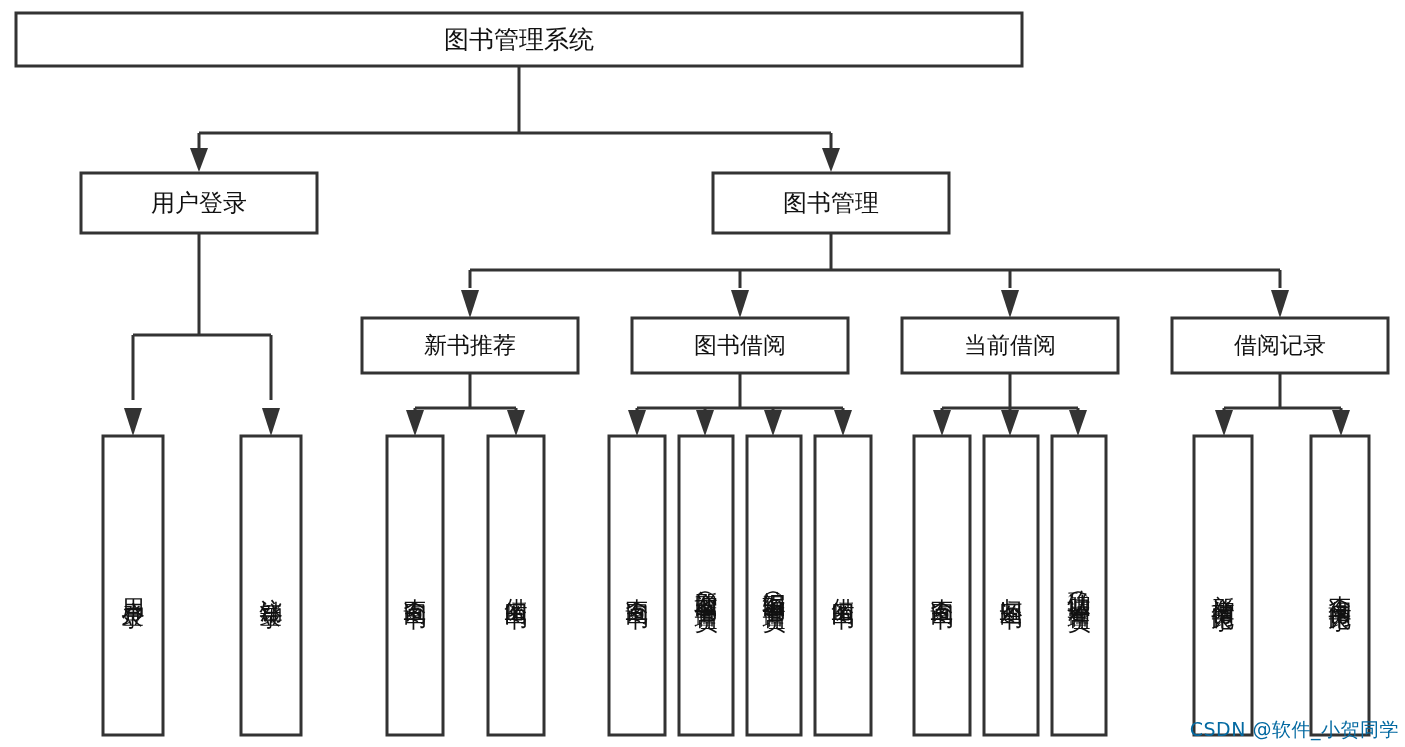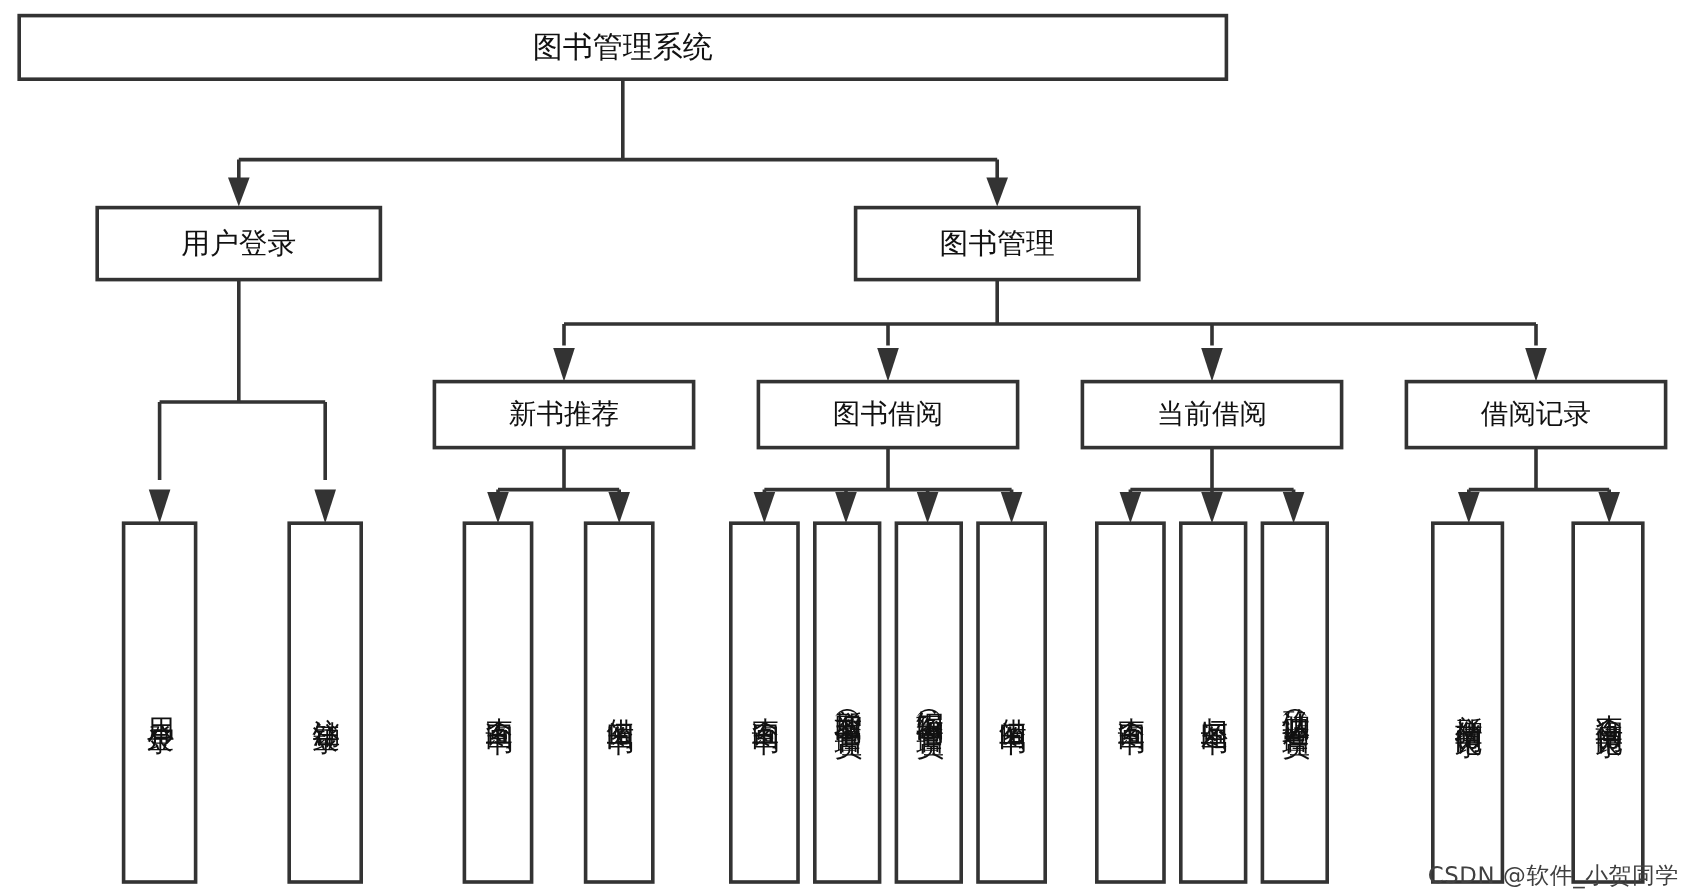--- a/index.html
+++ b/index.html
@@ -56,21 +56,21 @@
     line-height: 1;
     pointer-events: none;
     white-space: nowrap;
   }
   .watermark {
     position: absolute;
     right: 6px;
     bottom: 4px;
     font-family: "DejaVu Sans", "Liberation Sans", sans-serif;
     font-size: 19px;
-    color: #404040;
+    color: #0369a1;
     letter-spacing: 0.5px;
     white-space: nowrap;
   }
 </style>
 </head>
 <body>
 
 <svg id="diagram" viewBox="0 0 1405 747" xmlns="http://www.w3.org/2000/svg">
 
   <g>

